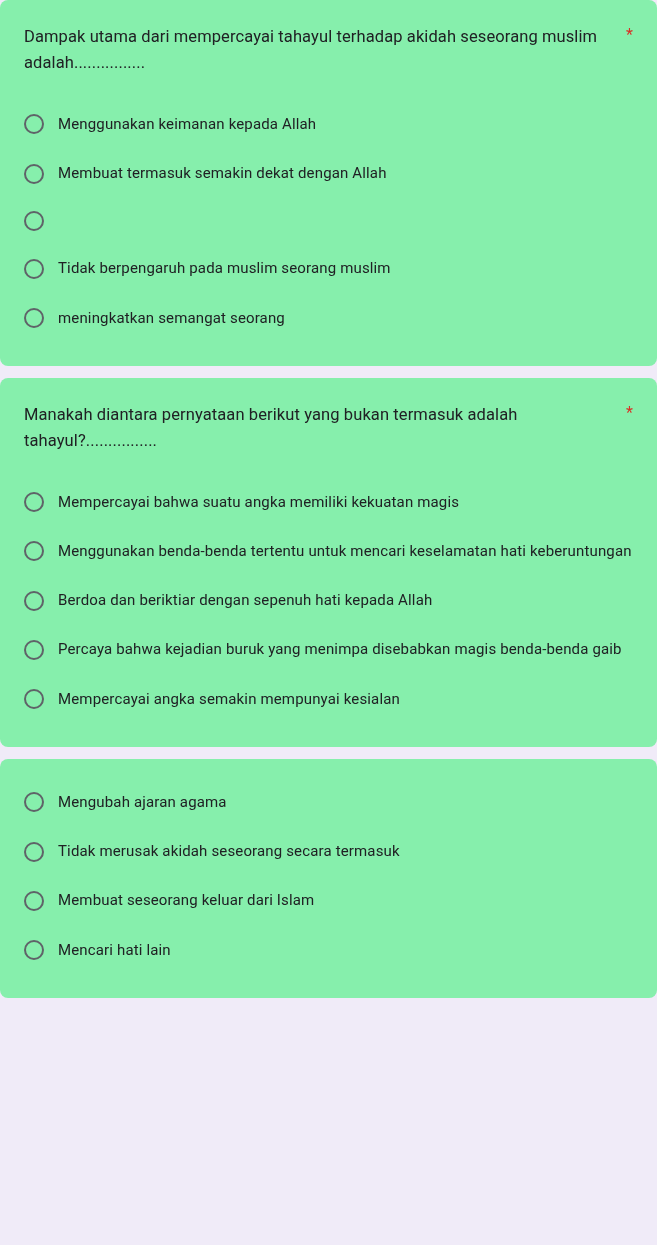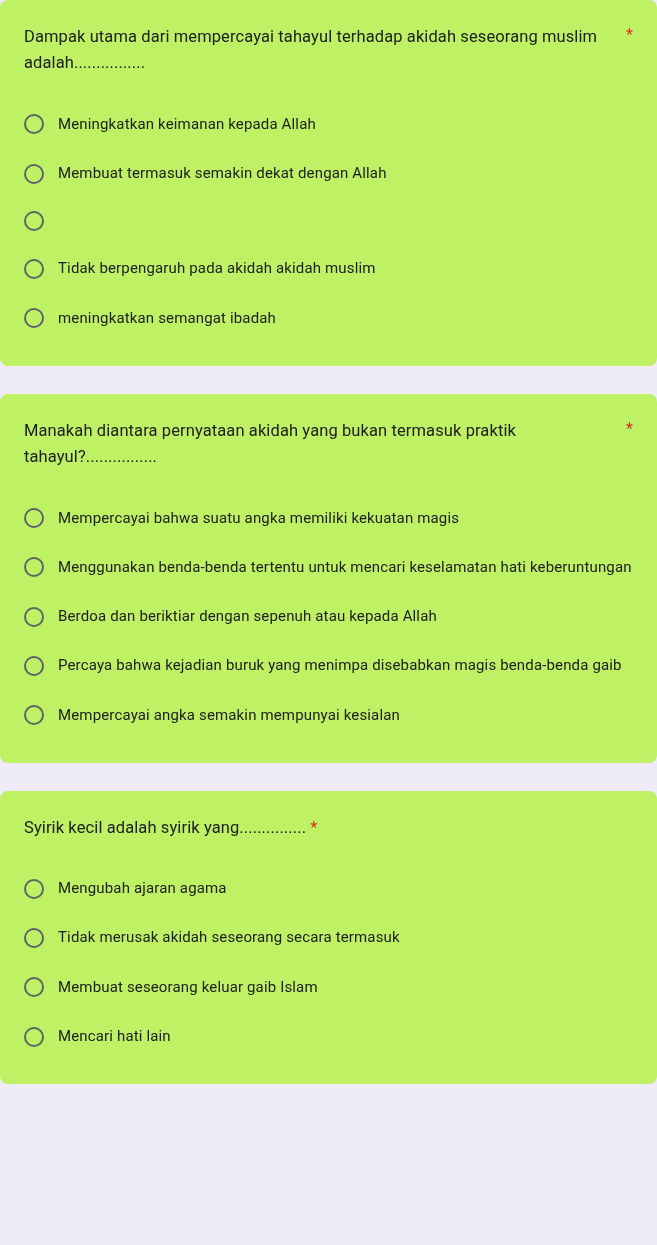--- a/index.html
+++ b/index.html
@@ -7,24 +7,24 @@
       margin: 0;
       padding: 0;
     }
     body {
       font-family: 'Roboto', Arial, sans-serif;
       background-color: #f0ebf8;
       padding: 0;
       width: 657px;
     }
     .question-card {
-      background-color: #bef264;
+      background-color: #86efac;
       border-radius: 8px;
       padding: 24px 24px 28px 24px;
-      margin-bottom: 28px;
+      margin-bottom: 12px;
     }
     .question-header {
       display: flex;
       align-items: flex-start;
       margin-bottom: 28px;
     }
     .question-title {
       font-size: 16.5px;
       color: #202124;
       line-height: 1.6;
@@ -70,83 +70,80 @@
 
 <div id="form-container">
     <div class="question-card">
       <div class="question-header">
         <div class="question-title">Dampak utama dari mempercayai tahayul terhadap akidah seseorang muslim adalah................</div>
         <span class="required-asterisk">*</span>
       </div>
       <div class="options-list">
         <div class="option-item">
           <span class="radio-circle"></span>
-          <span class="option-label">Meningkatkan keimanan kepada Allah</span>
+          <span class="option-label">Menggunakan keimanan kepada Allah</span>
         </div>
         <div class="option-item">
           <span class="radio-circle"></span>
           <span class="option-label">Membuat termasuk semakin dekat dengan Allah</span>
         </div>
         <div class="option-item">
           <span class="radio-circle"></span>
         </div>
         <div class="option-item">
           <span class="radio-circle"></span>
-          <span class="option-label">Tidak berpengaruh pada akidah akidah muslim</span>
+          <span class="option-label">Tidak berpengaruh pada muslim seorang muslim</span>
         </div>
         <div class="option-item">
           <span class="radio-circle"></span>
-          <span class="option-label">meningkatkan semangat ibadah</span>
+          <span class="option-label">meningkatkan semangat seorang</span>
         </div>
       </div>
     </div>
     <div class="question-card">
       <div class="question-header">
-        <div class="question-title">Manakah diantara pernyataan akidah yang bukan termasuk praktik tahayul?................</div>
+        <div class="question-title">Manakah diantara pernyataan berikut yang bukan termasuk adalah tahayul?................</div>
         <span class="required-asterisk">*</span>
       </div>
       <div class="options-list">
         <div class="option-item">
           <span class="radio-circle"></span>
           <span class="option-label">Mempercayai bahwa suatu angka memiliki kekuatan magis</span>
         </div>
         <div class="option-item">
           <span class="radio-circle"></span>
           <span class="option-label">Menggunakan benda-benda tertentu untuk mencari keselamatan hati keberuntungan</span>
         </div>
         <div class="option-item">
           <span class="radio-circle"></span>
-          <span class="option-label">Berdoa dan beriktiar dengan sepenuh atau kepada Allah</span>
+          <span class="option-label">Berdoa dan beriktiar dengan sepenuh hati kepada Allah</span>
         </div>
         <div class="option-item">
           <span class="radio-circle"></span>
           <span class="option-label">Percaya bahwa kejadian buruk yang menimpa disebabkan magis benda-benda gaib</span>
         </div>
         <div class="option-item">
           <span class="radio-circle"></span>
           <span class="option-label">Mempercayai angka semakin mempunyai kesialan</span>
         </div>
       </div>
     </div>
     <div class="question-card">
-      <div class="question-header">
-        <div class="question-title">Syirik kecil adalah syirik yang............... <span style="color: rgb(217, 48, 37);">*</span></div>
-      </div>
       <div class="options-list">
         <div class="option-item">
           <span class="radio-circle"></span>
           <span class="option-label">Mengubah ajaran agama</span>
         </div>
         <div class="option-item">
           <span class="radio-circle"></span>
           <span class="option-label">Tidak merusak akidah seseorang secara termasuk</span>
         </div>
         <div class="option-item">
           <span class="radio-circle"></span>
-          <span class="option-label">Membuat seseorang keluar gaib Islam</span>
+          <span class="option-label">Membuat seseorang keluar dari Islam</span>
         </div>
         <div class="option-item">
           <span class="radio-circle"></span>
           <span class="option-label">Mencari hati lain</span>
         </div>
       </div>
     </div>
   </div>
 
 </body></html>

